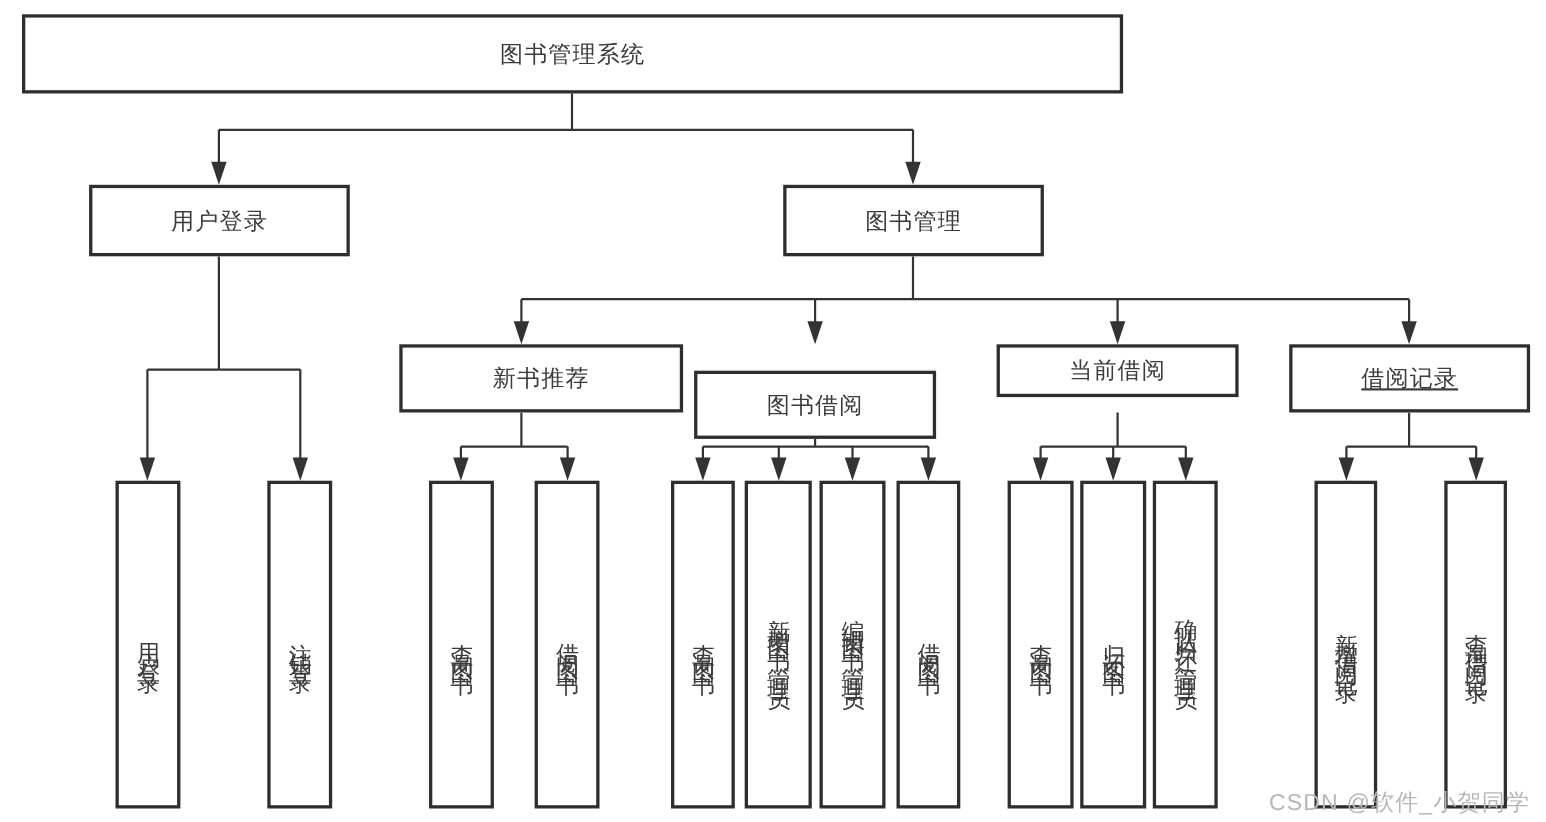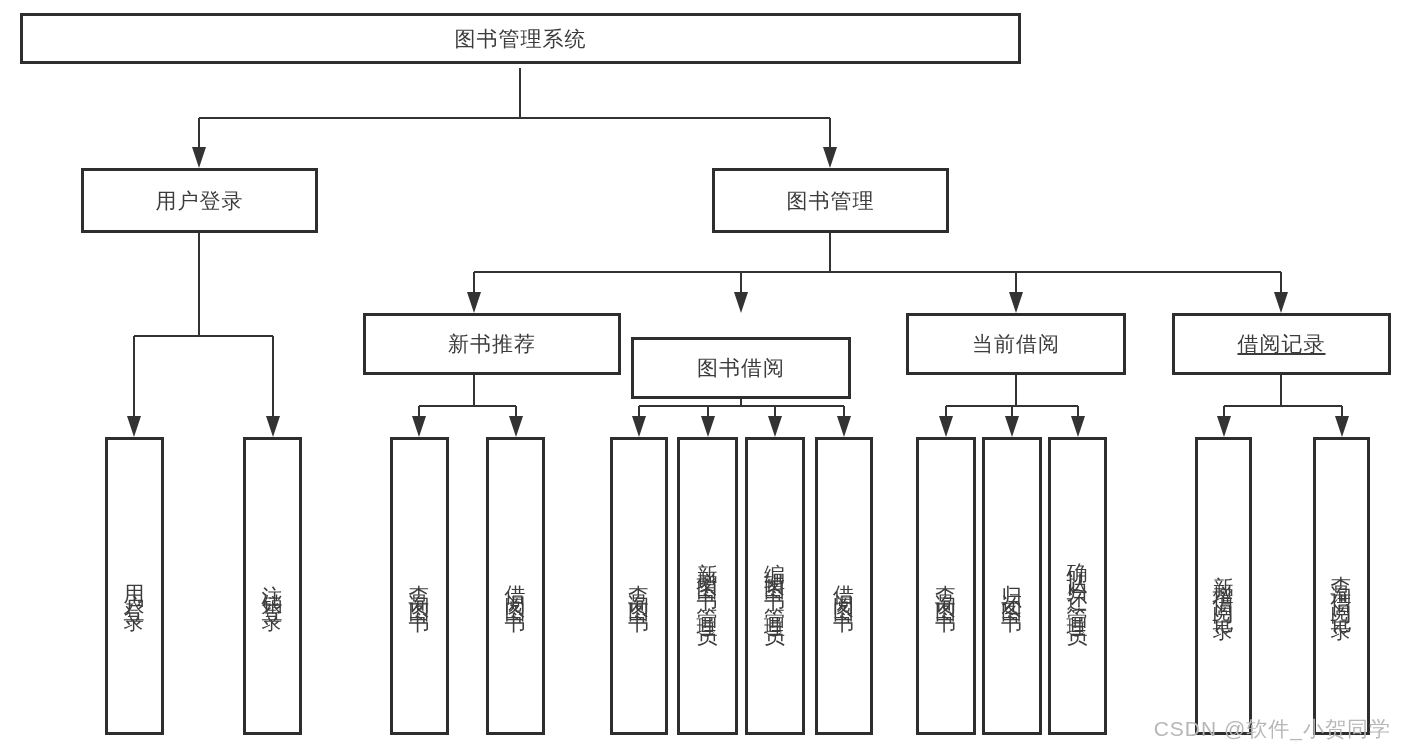--- a/index.html
+++ b/index.html
@@ -75,38 +75,38 @@
       <polygon points="768,416 782,416 775,437"></polygon>
       <polygon points="837,416 851,416 844,437"></polygon>
       <polygon points="939,416 953,416 946,437"></polygon>
       <polygon points="1005,416 1019,416 1012,437"></polygon>
       <polygon points="1071,416 1085,416 1078,437"></polygon>
       <polygon points="1217,416 1231,416 1224,437"></polygon>
       <polygon points="1335,416 1349,416 1342,437"></polygon>
     </g>
   </svg>
 
-  <div class="node hbox" style="left:20px; top:13px; width:1001px; height:51px;">
+  <div class="node hbox" style="left:20px; top:13px; width:1001px; height:72px;">
     <span class="label">图书管理系统</span>
   </div>
 
   <div class="node hbox" style="left:81px; top:168px; width:237px; height:65px;">
     <span class="label">用户登录</span>
   </div>
   <div class="node hbox" style="left:712px; top:168px; width:237px; height:65px;">
     <span class="label">图书管理</span>
   </div>
 
   <div class="node hbox" style="left:363px; top:313px; width:258px; height:62px;text-align:right;">
     <span class="label">新书推荐</span>
   </div>
   <div class="node hbox" style="left:631px; top:313px; width:220px; height:62px;margin-top:24px;">
     <span class="label">图书借阅</span>
   </div>
-  <div class="node hbox" style="left:906px; top:313px; width:220px; height:62px;">
+  <div class="node hbox" style="left:906px; top:313px; width:220px; height:48px;">
     <span class="label">当前借阅</span>
   </div>
   <div class="node hbox" style="left:1172px; top:313px; width:219px; height:62px;text-decoration:underline;">
     <span class="label">借阅记录</span>
   </div>
 
   <div class="node vbox" style="left:105px; top:437px; width:59px; height:298px;">
     <span class="label">用户登录</span>
   </div>
   <div class="node vbox" style="left:243px; top:437px; width:59px; height:298px;">

